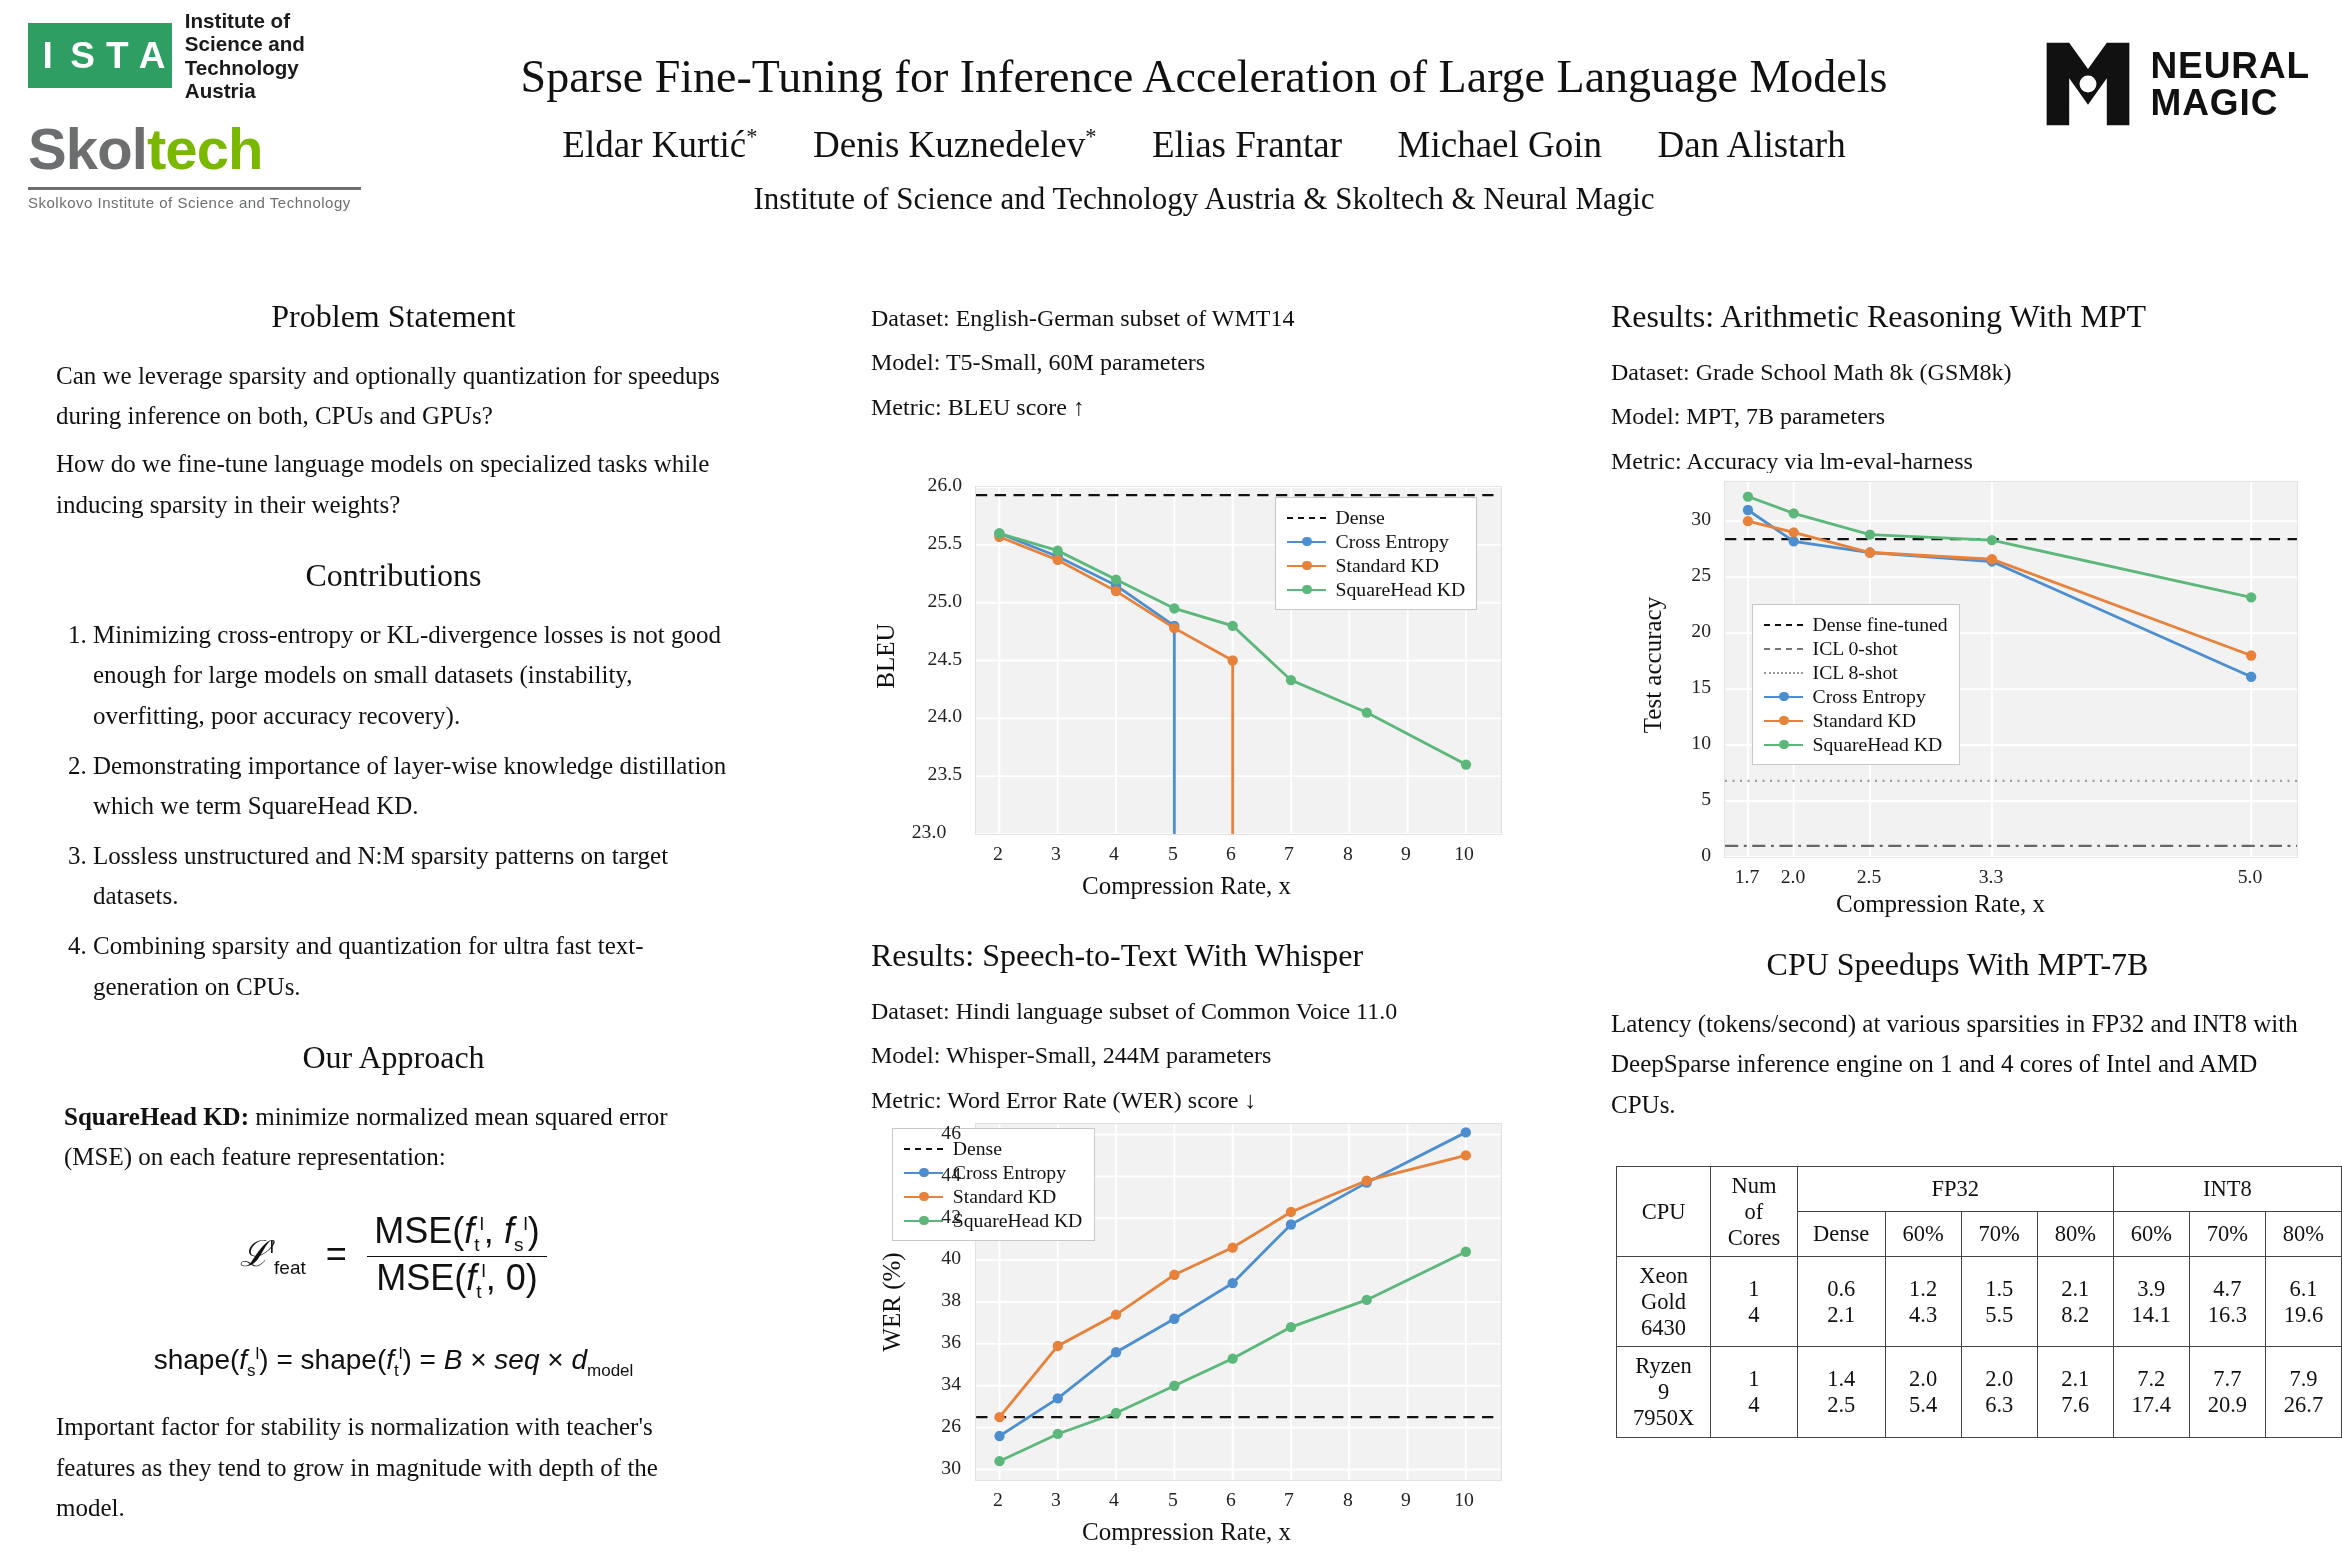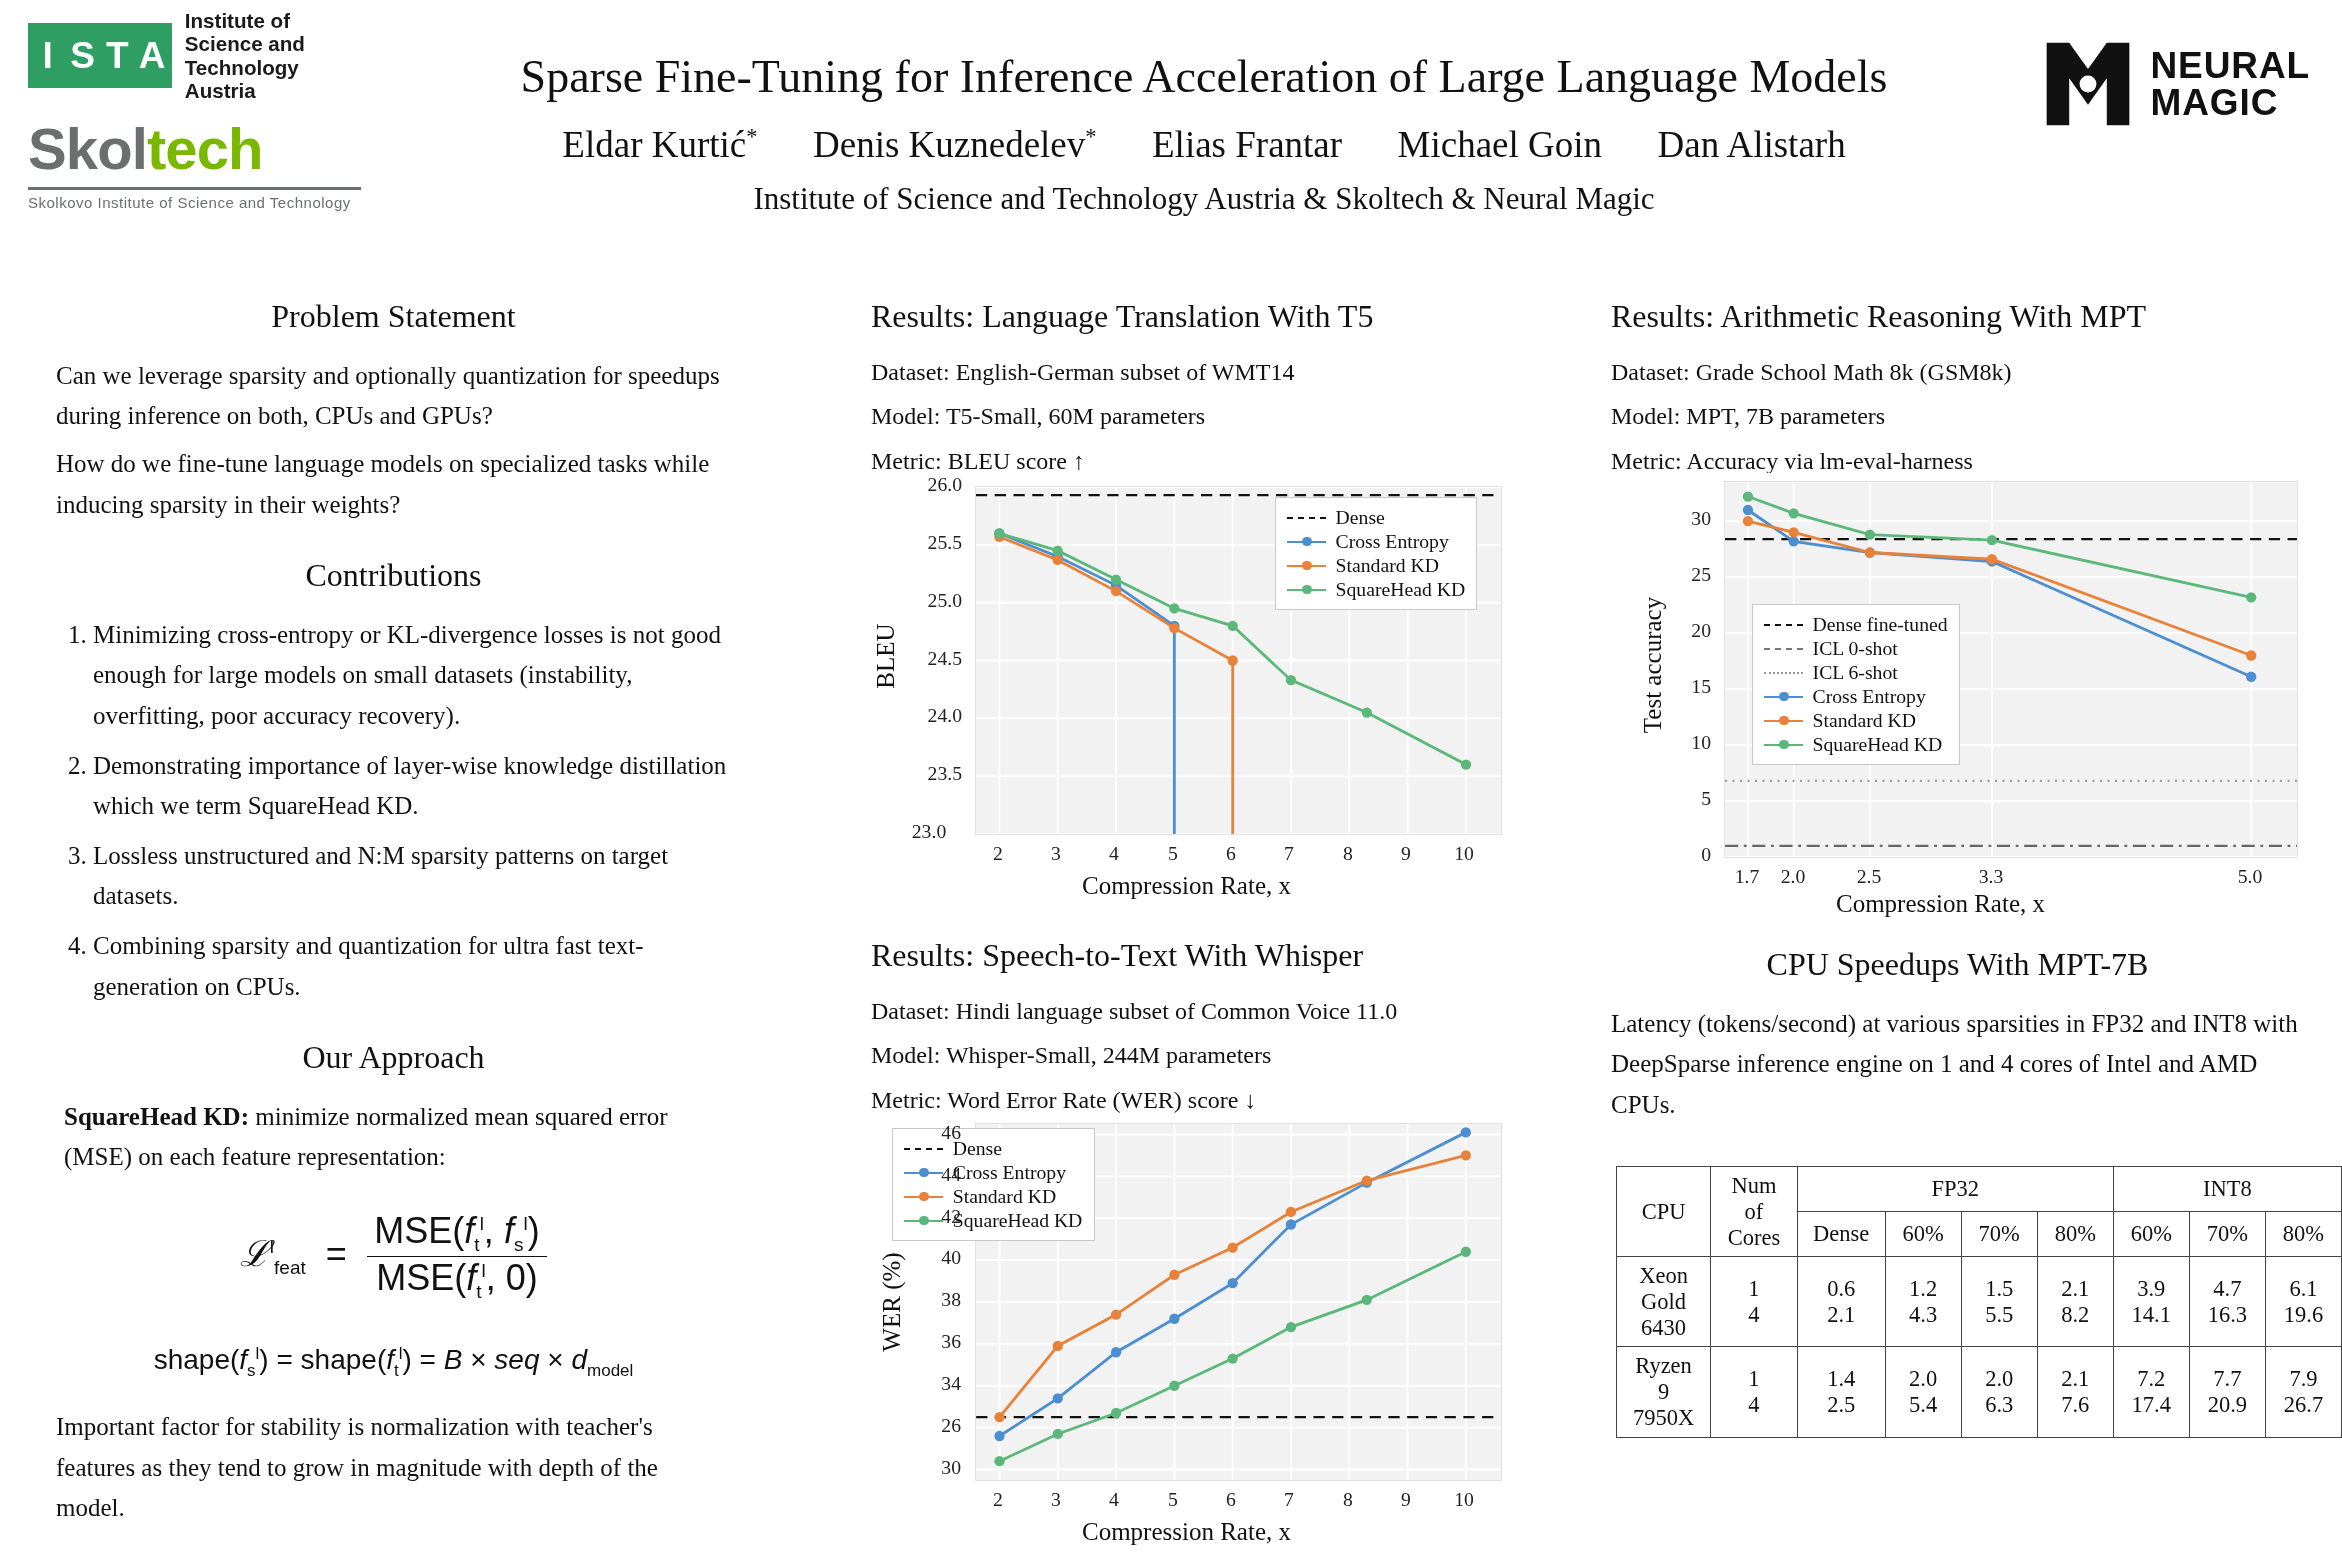--- a/index.html
+++ b/index.html
@@ -136,21 +136,20 @@
   </div>
 
   <div class="formula" style="font-size:28px;margin-top:41px;">
     shape(<span class="mathi">f</span><sub style="font-size:17px;">s</sub><sup style="font-size:17px;">l</sup>) = shape(<span class="mathi">f</span><sub style="font-size:17px;">t</sub><sup style="font-size:17px;">l</sup>) = <span class="mathi">B</span> × <span class="mathi">seq</span> × <span class="mathi">d</span><sub style="font-size:17px;">model</sub>
   </div>
 
   <p class="body" style="margin-top:26px;">Important factor for stability is normalization with teacher's features as they tend to grow in magnitude with depth of the model.</p>
 </div>
 
 <div class="col col2">
-  <h2 class="secl">Results: Language Translation With T5</h2>
   <p class="meta">Dataset: English-German subset of WMT14</p>
   <p class="meta">Model: T5-Small, 60M parameters</p>
   <p class="meta">Metric: BLEU score ↑</p>
 </div>
 
 <div class="chart-wrap" style="position:absolute;left:881px;top:478px;width:637px;height:431px;">
   <div class="plot" id="plot-t5" style="position:absolute;left:94px;top:7.5px;width:525px;height:347px;">
       <svg width="525" height="347" style="position: absolute; left: 0px; top: 0px;" viewBox="0 0 560 370">
         <line x1="0" x2="560" y1="370" y2="370" stroke="#ffffff" stroke-width="2"></line>
         <line x1="0" x2="560" y1="308.3333333333333" y2="308.3333333333333" stroke="#ffffff" stroke-width="2"></line>
@@ -392,21 +391,21 @@
     <div class="row">
         <span style="display:inline-block;width:39px;border-top:2.8px dashed #111;"></span>
         <span>Dense fine-tuned</span>
       </div>
     <div class="row">
         <span style="display:inline-block;width:39px;border-top:2.8px dashed #777;"></span>
         <span>ICL 0-shot</span>
       </div>
     <div class="row">
         <span style="display:inline-block;width:39px;border-top:2.8px dotted #999;"></span>
-        <span>ICL 6-shot</span>
+        <span>ICL 8-shot</span>
       </div>
     <div class="row">
         <span style="display:inline-block;position:relative;width:39px;border-top:2.8px solid #4c8ecf;">
           <i style="position:absolute;left:15px;top:-5.6px;width:9.4px;height:9.4px;border-radius:50%;background:#4c8ecf;display:block;"></i>
         </span>
         <span>Cross Entropy</span>
       </div>
     <div class="row">
         <span style="display:inline-block;position:relative;width:39px;border-top:2.8px solid #e8823a;">
           <i style="position:absolute;left:15px;top:-5.6px;width:9.4px;height:9.4px;border-radius:50%;background:#e8823a;display:block;"></i>

